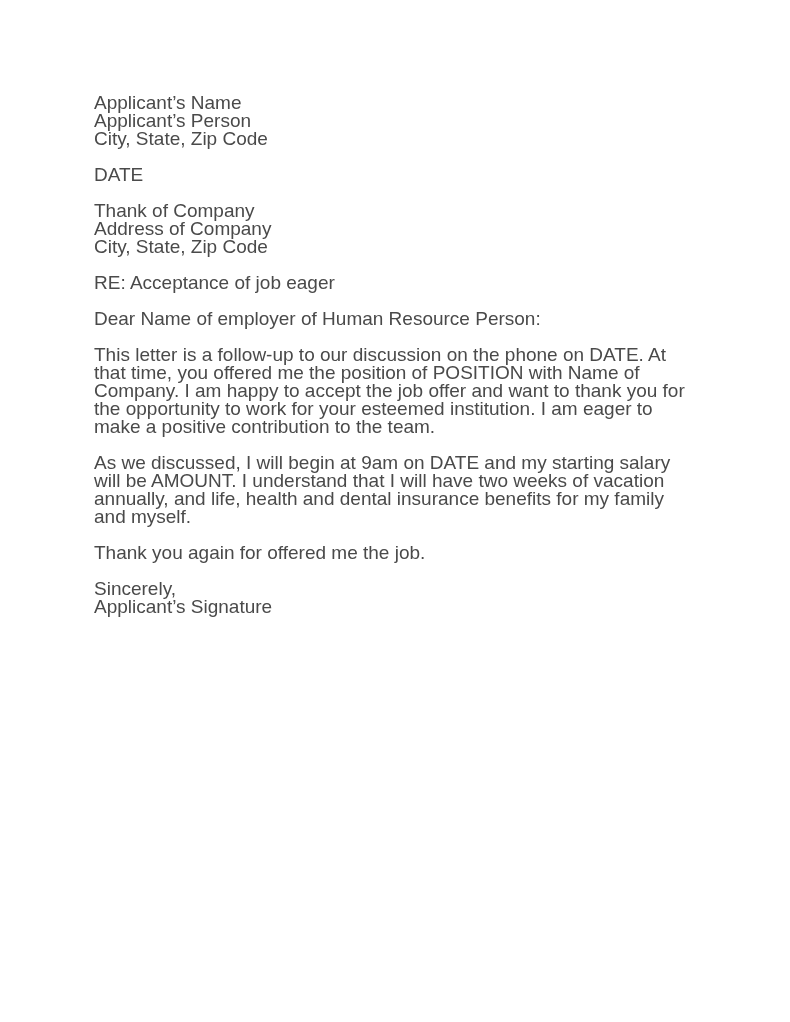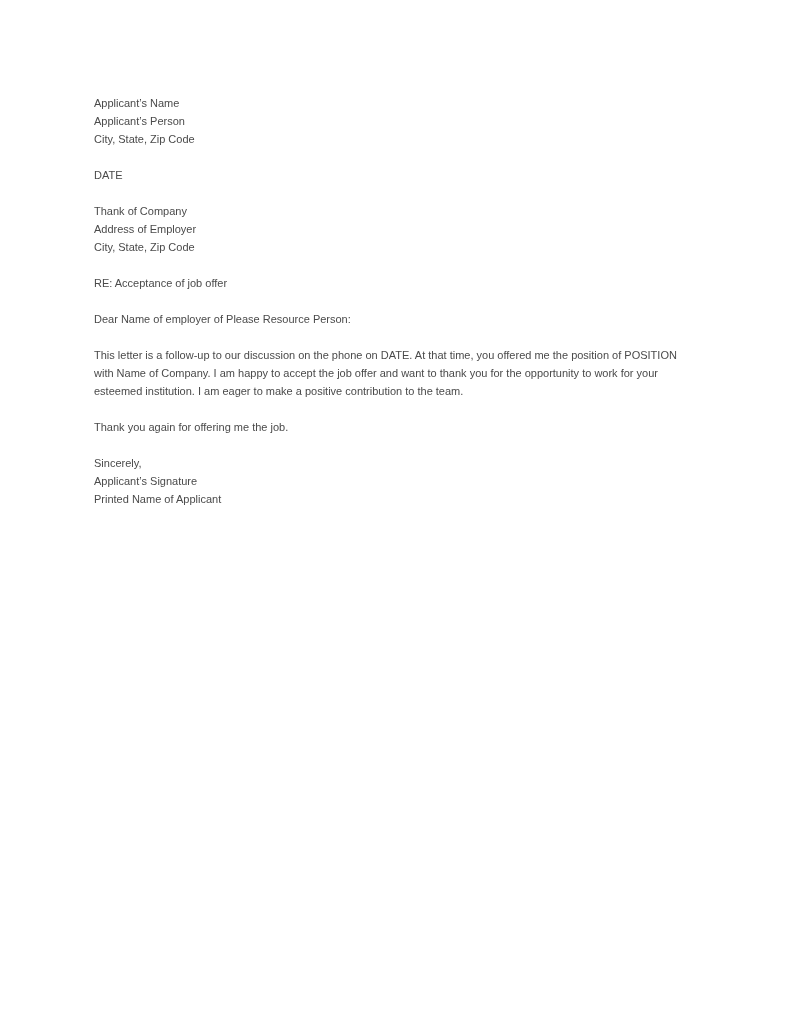--- a/index.html
+++ b/index.html
@@ -8,21 +8,21 @@
     background: #ffffff;
   }
   .page {
     position: relative;
     width: 790px;
     height: 998px;
     background: #ffffff;
     overflow: hidden;
     font-family: "Liberation Sans", "DejaVu Sans", sans-serif;
     color: #4a4a4a;
-    font-size: 11px;
+    font-size: 19px;
     line-height: 18px;
     -webkit-font-smoothing: antialiased;
   }
   .letter {
     position: absolute;
     top: 94px;
     left: 94px;
     width: 602px;
   }
   .letter p {
@@ -47,42 +47,44 @@
       <p>Applicant’s Person</p>
       <p>City, State, Zip Code</p>
     </div>
 
     <div class="block">
       <p>DATE</p>
     </div>
 
     <div class="block">
       <p>Thank of Company</p>
-      <p>Address of Employer</p>
+      <p>Address of Company</p>
       <p>City, State, Zip Code</p>
     </div>
 
     <div class="block">
-      <p>RE: Acceptance of job offer</p>
+      <p>RE: Acceptance of job eager</p>
     </div>
 
     <div class="block">
-      <p>Dear Name of employer of Please Resource Person:</p>
+      <p>Dear Name of employer of Human Resource Person:</p>
     </div>
 
     <div class="block">
       <p>This letter is a follow-up to our discussion on the phone on DATE. At that time, you offered me the position of POSITION with Name of Company. I am happy to accept the job offer and want to thank you for the opportunity to work for your esteemed institution. I am eager to make a positive contribution to the team.</p>
     </div>
 
+    <div class="block">
+      <p>As we discussed, I will begin at 9am on DATE and my starting salary will be AMOUNT. I understand that I will have two weeks of vacation annually, and life, health and dental insurance benefits for my family and myself.</p>
+    </div>
 
 
     <div class="block">
-      <p>Thank you again for offering me the job.</p>
+      <p>Thank you again for offered me the job.</p>
     </div>
 
     <div class="block">
       <p>Sincerely,</p>
       <p>Applicant’s Signature</p>
-      <p>Printed Name of Applicant</p>
     </div>
 
   </div>
 </div>
 
 </body></html>

